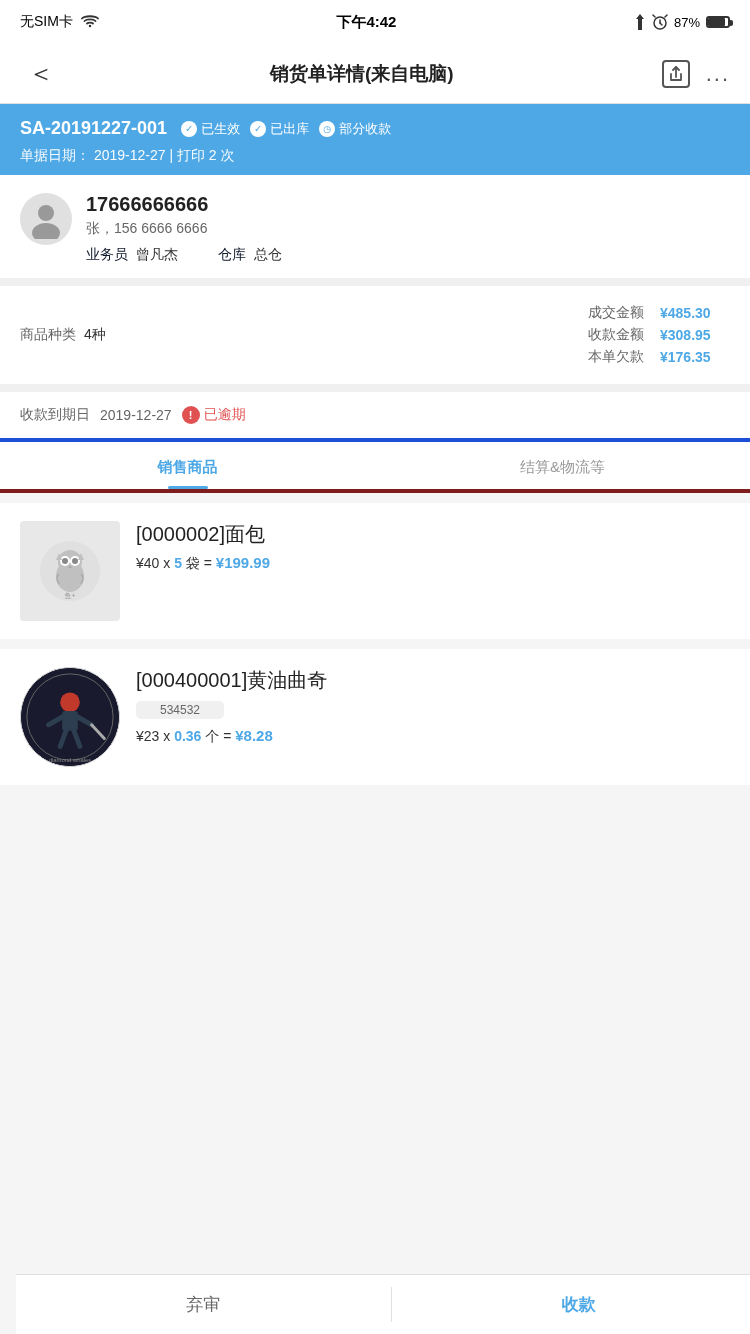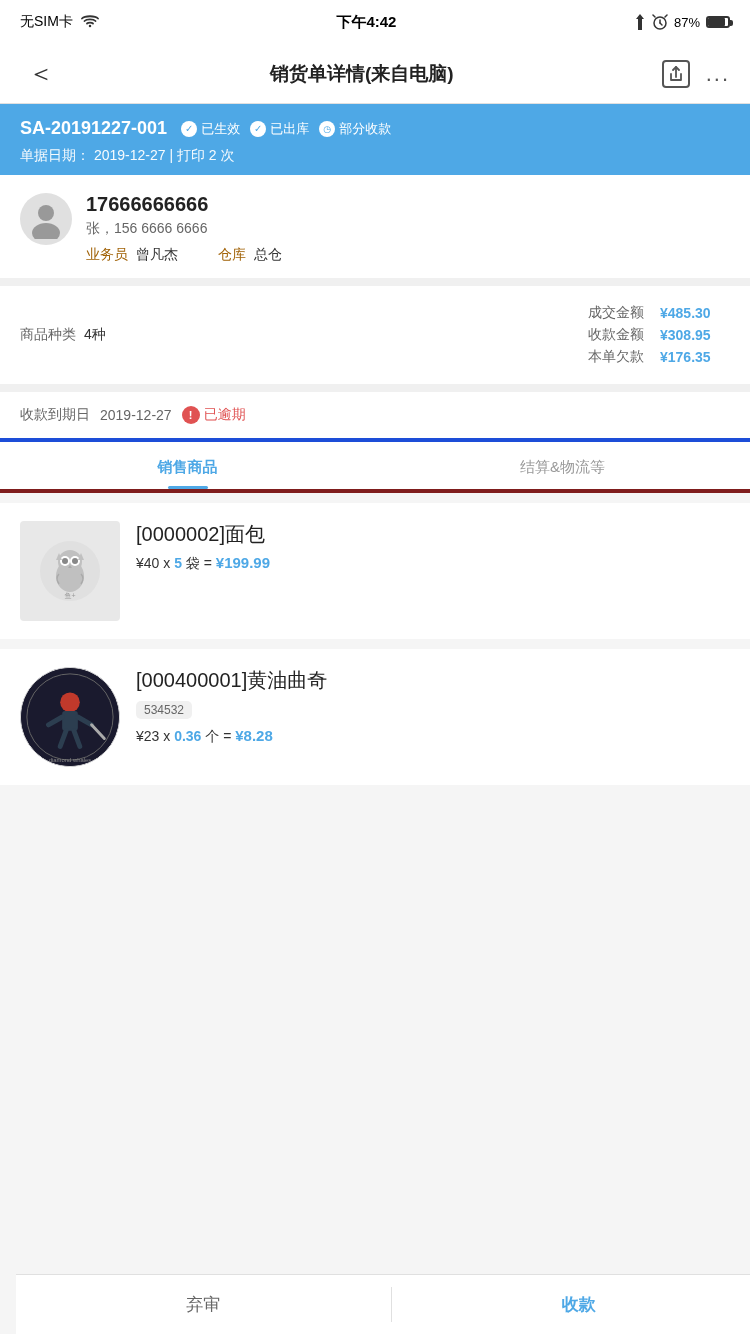--- a/index.html
+++ b/index.html
@@ -145,21 +145,21 @@
       color: #666;
       margin-bottom: 8px;
     }
     .customer-meta {
       display: flex;
       gap: 40px;
       font-size: 14px;
       color: #666;
     }
     .meta-item { display: flex; gap: 8px; }
-    .meta-label { color: #a16207; }
+    .meta-label { color: #0f172a; }
     .meta-value { color: #333; font-weight: 500; }
 
     
     .summary-section {
       background: #fff;
       padding: 18px 20px;
       display: flex;
       justify-content: space-between;
       border-bottom: 8px solid #f0f0f0;
     }
@@ -258,21 +258,21 @@
       font-size: 20px;
       color: #222;
       font-weight: 500;
       margin-bottom: 6px;
     }
     .product-sku-badge {
       display: inline-block;
       background: #f0f0f0;
       color: #666;
       font-size: 12px;
-      padding: 2px 8px;
+      padding: 2px 24px;
       border-radius: 5px;
       margin-bottom: 8px;
     }
     .product-price-row {
       font-size: 14px;
       color: #333;
     }
     .price-highlight { color: #4EA8E6; font-weight: 600; }
     .price-total { color: #4EA8E6; font-weight: 700; font-size: 15px; }
 

